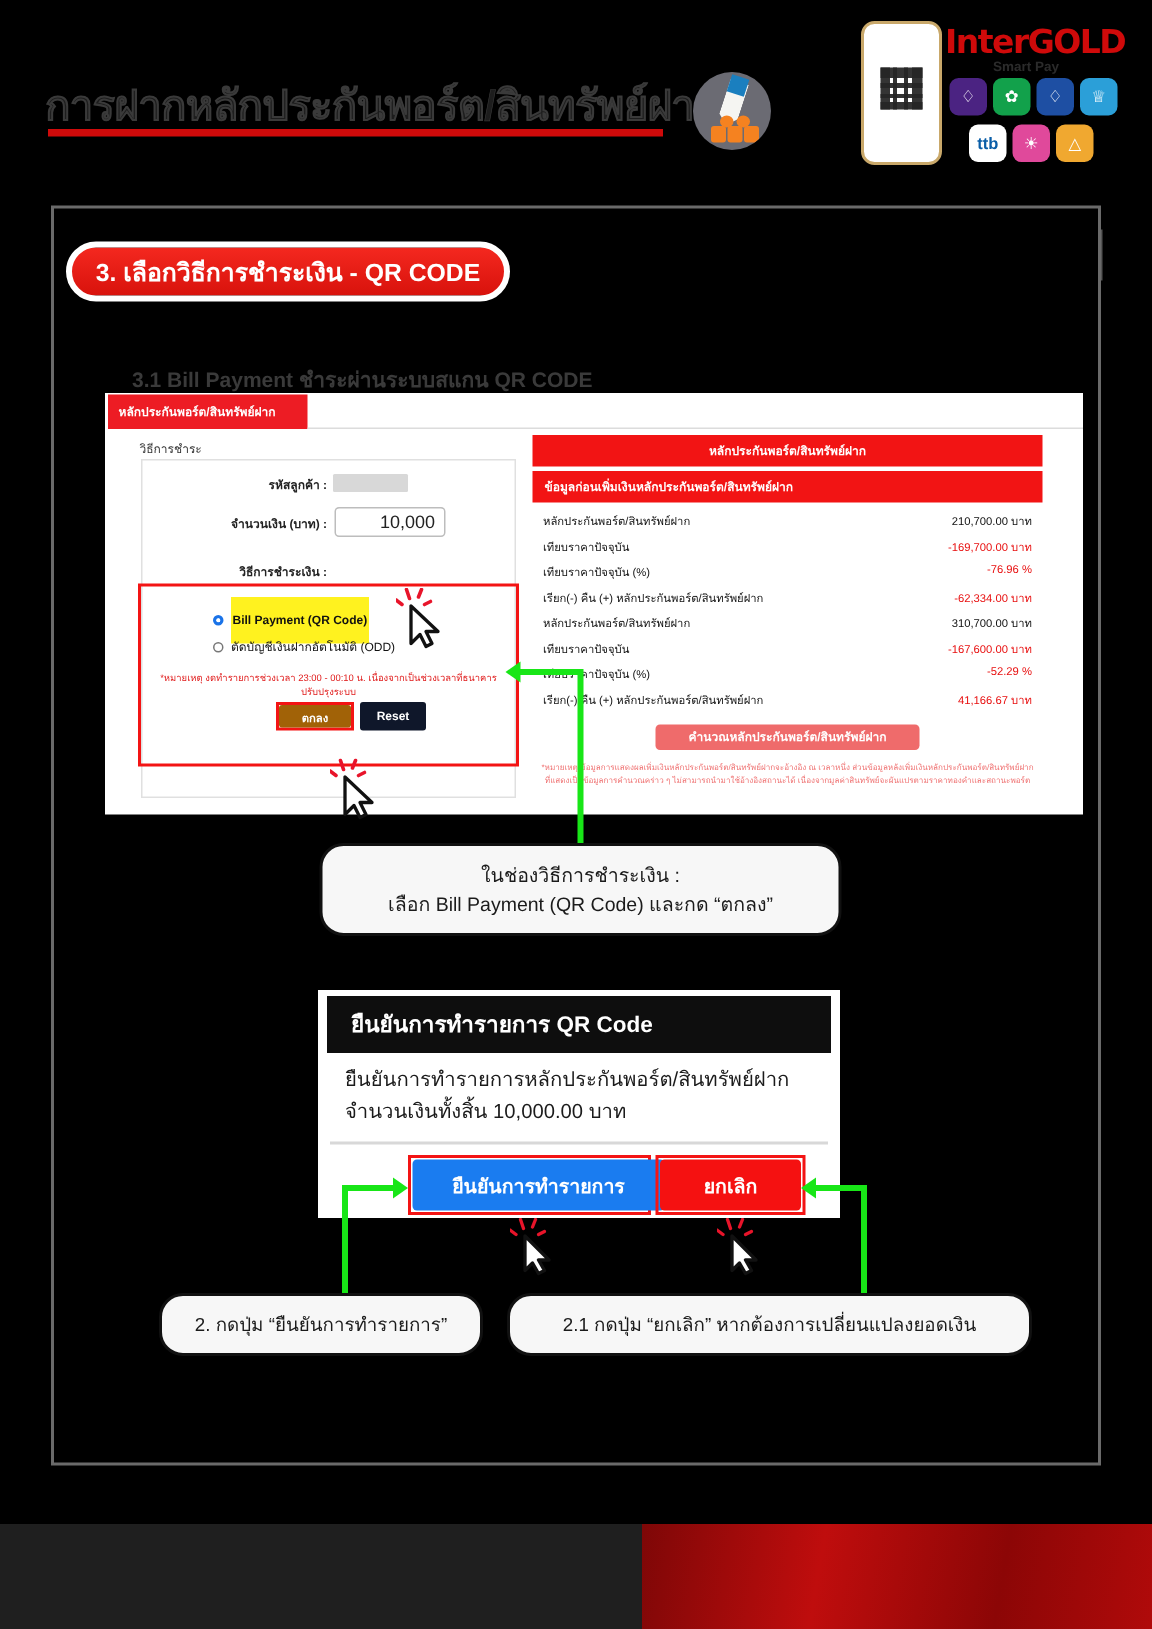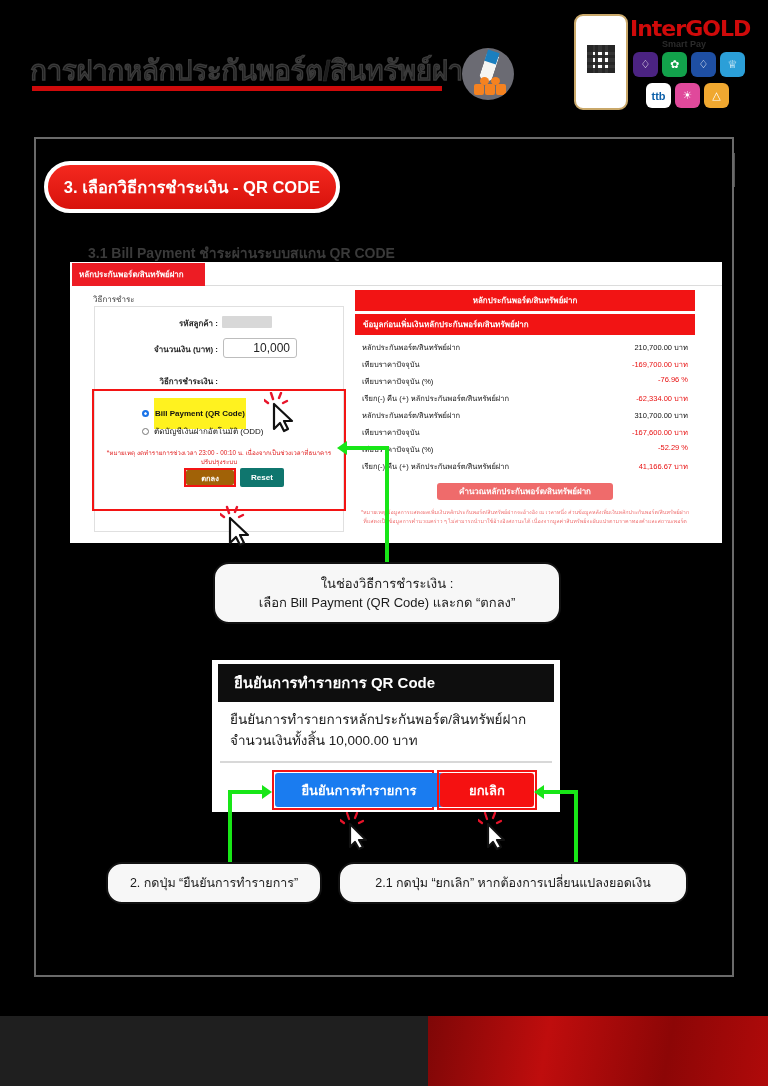--- a/index.html
+++ b/index.html
@@ -58,21 +58,21 @@
   .frame{position:absolute;left:34px;top:137px;width:700px;height:840px;border:2px solid #6a6a6a;box-sizing:border-box;}
   .step-badge{
     position:absolute;left:758px;top:121px;width:32px;height:32px;border-radius:50%;
     background:#404040;color:#fff;font-size:15px;font-weight:bold;
     display:flex;align-items:center;justify-content:center;z-index:5;margin-left:36px;
   }
   .step-badge-stem{position:absolute;left:733px;top:153px;width:2px;height:34px;background:#555;}
 
   
   .step-pill{
-    position:absolute;left:44px;top:161px;width:296px;height:52px;
+    position:absolute;left:44px;top:161px;width:296px;height:40px;
     border-radius:26px;border:4px solid #ffffff;
     background:linear-gradient(180deg,#f4281f 0%,#d8120c 100%);
     display:flex;align-items:center;justify-content:center;
     color:#fff;font-size:16.5px;font-weight:bold;box-sizing:border-box;
   }
   .sub-title{position:absolute;left:88px;top:242px;font-size:14px;font-weight:bold;color:#3a3a3a;}
 
   
   .shot{position:absolute;left:70px;top:262px;width:652px;height:281px;background:#fff;}
   .tab{position:absolute;left:2px;top:1px;width:133px;height:23px;background:#ed1c24;color:#fff;
@@ -88,21 +88,21 @@
      background:#fff;font-size:12px;color:#222;display:flex;align-items:center;justify-content:flex-end;padding-right:6px;box-sizing:border-box;}
 
   .redbox{position:absolute;left:22px;top:127px;width:254px;height:122px;border:2px solid #f31414;box-sizing:border-box;}
   .radio-row{position:absolute;display:flex;align-items:center;gap:5px;font-size:8px;color:#111;}
   .radio{width:7px;height:7px;border-radius:50%;border:1px solid #777;box-sizing:border-box;background:#fff;}
   .radio.on{border:2px solid #1a73e8;background:#1a73e8;box-shadow:inset 0 0 0 1.5px #fff;}
   .hl{background:#fff21f;font-weight:bold;padding:11px 1px;}
   .note{position:absolute;left:30px;top:186px;width:238px;font-size:6.3px;color:#e01b1b;text-align:center;line-height:1.5;}
   .btn-ok-wrap{position:absolute;left:114px;top:206px;width:52px;height:19px;border:2px solid #f31414;box-sizing:border-box;}
   .btn-ok{position:absolute;left:116px;top:208px;width:48px;height:15px;background:#a16207;color:#fff;font-size:7.5px;font-weight:bold;display:flex;align-items:center;justify-content:center;border-radius:2px;}
-  .btn-reset{position:absolute;left:170px;top:206px;width:44px;height:19px;background:#0f766e;color:#fff;font-size:8px;font-weight:bold;display:flex;align-items:center;justify-content:center;border-radius:2px;}
+  .btn-reset{position:absolute;left:170px;top:206px;width:44px;height:19px;background:#0f172a;color:#fff;font-size:8px;font-weight:bold;display:flex;align-items:center;justify-content:center;border-radius:2px;}
 
   
   .rt{position:absolute;left:285px;top:28px;width:340px;}
   .rt-band{background:#f21414;color:#fff;font-size:8px;font-weight:bold;padding:4px 0;text-align:center;margin-bottom:3px;}
   .rt-band.left{text-align:left;padding-left:8px;}
   .rt-row{display:flex;justify-content:space-between;font-size:7.5px;color:#111;padding:2.5px 7px;}
   .rt-row .val{font-weight:normal;}
   .rt-row .val.neg{color:#e81010;}
   .calc-btn{margin:9px auto 0;width:176px;height:17px;background:#ef6b6b;color:#fff;font-size:8px;font-weight:bold;
      display:flex;align-items:center;justify-content:center;border-radius:3px;}

